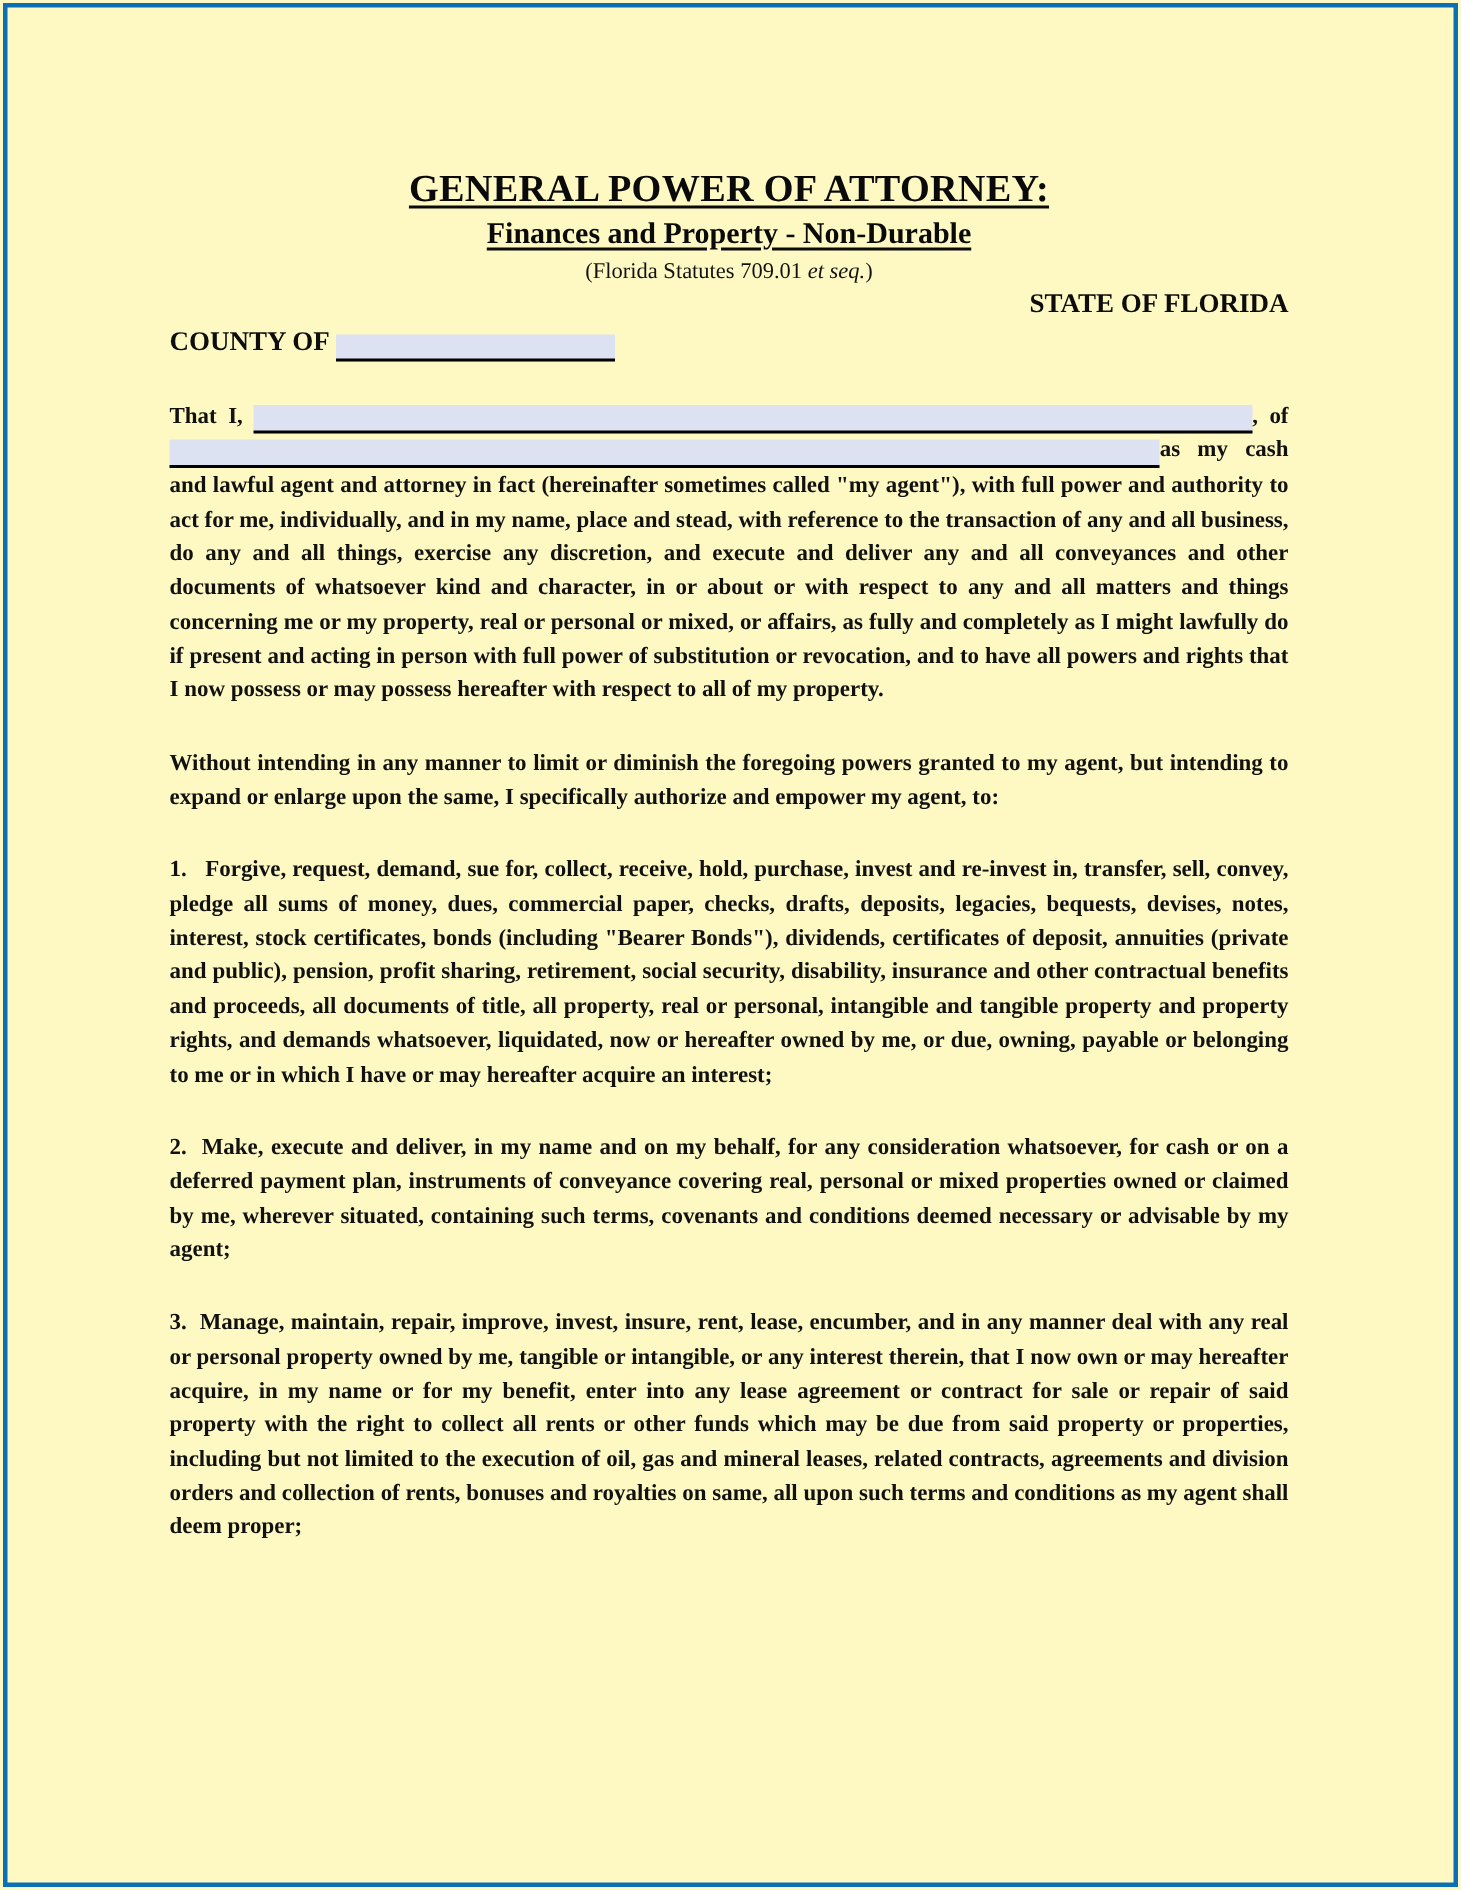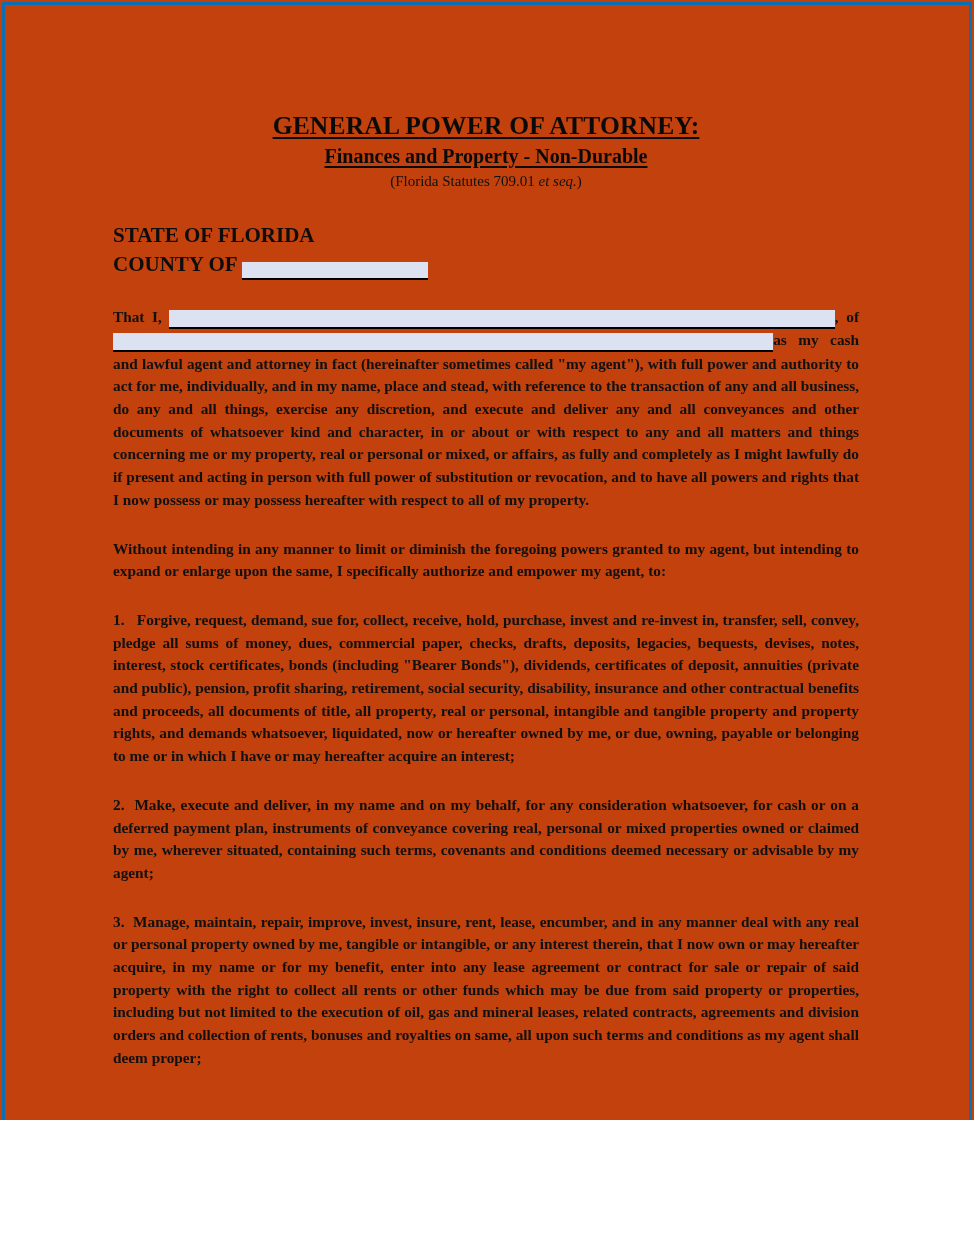--- a/index.html
+++ b/index.html
@@ -8,23 +8,23 @@
     padding: 0;
     background: #ffffff;
   }
   body {
     font-family: "Liberation Serif", "DejaVu Serif", serif;
   }
 
   #page {
     position: relative;
     width: 974px;
-    height: 1120px;
+    height: 1260px;
     box-sizing: border-box;
-    background: #c2410c;
+    background: #fef9c3;
     overflow: hidden;
   }
 
   
   .frame {
     position: absolute;
     left: 2px;
     top: 2px;
     width: 970px;
     height: 1256px;
@@ -67,25 +67,25 @@
     margin-top: 6px;
     font-size: 15px;
     font-weight: normal;
     line-height: 1.1;
     color: #111;
   }
   .doc-statute i { font-style: italic; }
 
   
   .state-block {
-    margin-top: 31px;
-    font-size: 21px;
+    font-size: 18px;
     font-weight: bold;
     line-height: 1.42;
     color: #0d0d0d;
+    text-align: right;
   }
   .county-row {
     display: flex;
     align-items: flex-end;
   }
   .county-label { white-space: pre; }
 
   .know-line {
     margin-top: 28px;
     font-size: 15.5px;

